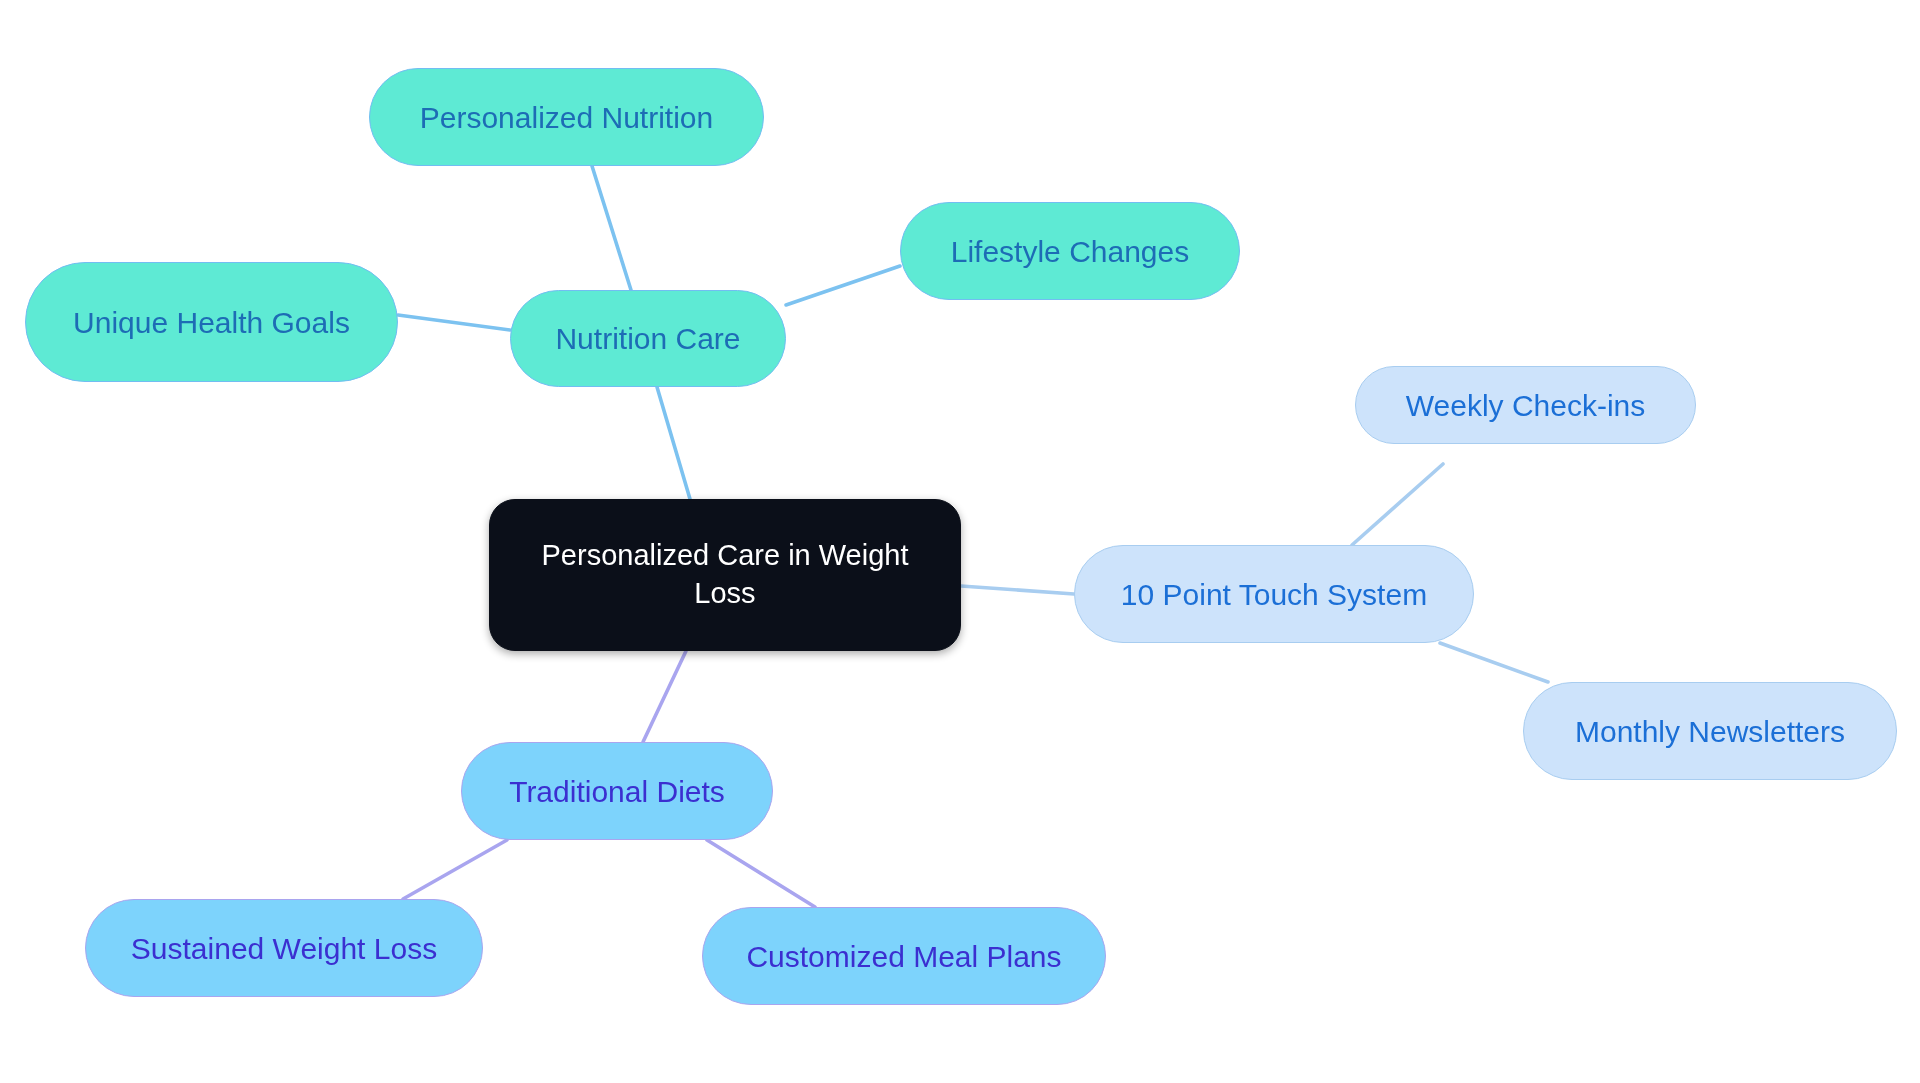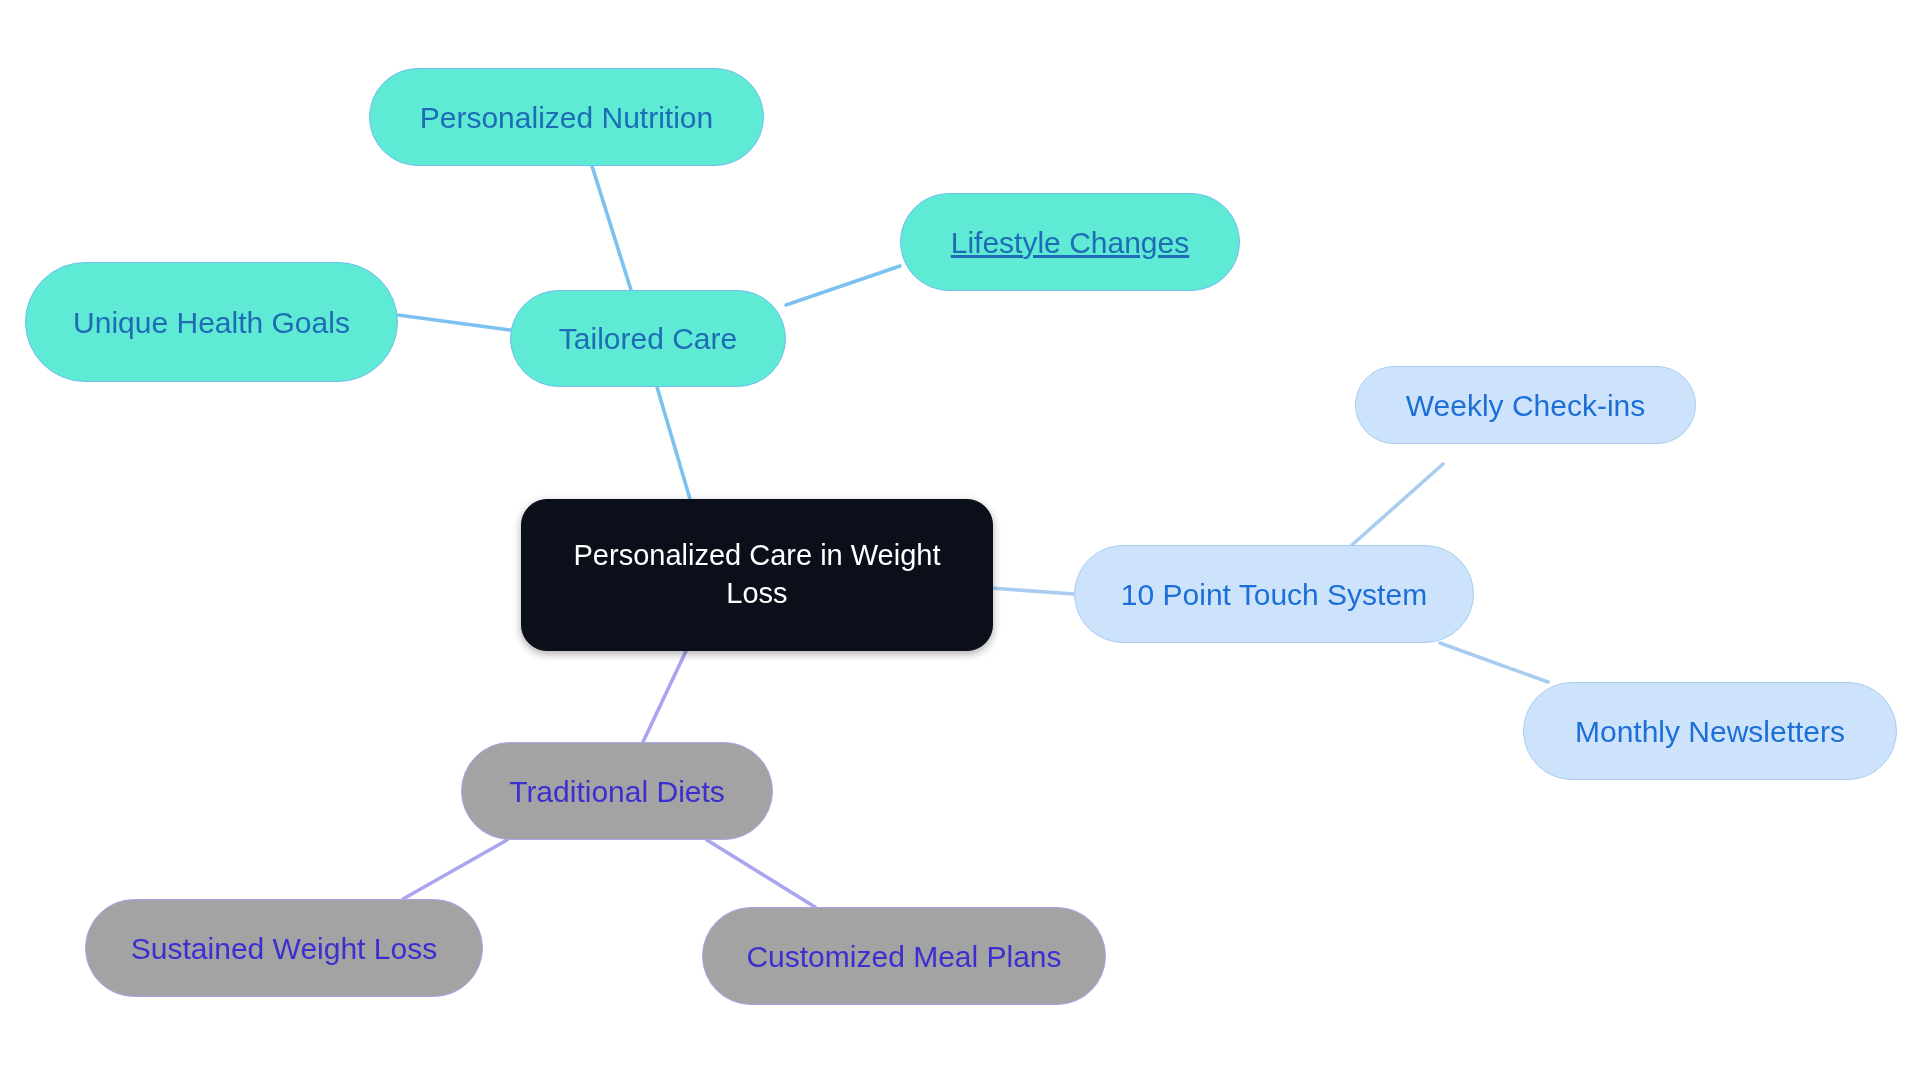--- a/index.html
+++ b/index.html
@@ -40,38 +40,37 @@
     white-space: pre-line;
   }
   .node.root {
     border-radius: 26px;
     background: #0b0f19;
     color: #ffffff;
     border: 1px solid #0b0f19;
     box-shadow: 0 3px 8px rgba(0,0,0,0.33);
     font-size: 29px;
     padding: 0 10px;
-    margin-left: 32px;
   }
   .node.blue {
     background: #5eead4;
     border: 1.6px solid #72bdf2;
     color: #1d6cb5;
     font-size: 30px;
     padding: 0 30px;
   }
   .node.blue-pale {
     background: #cde3fb;
     border: 1.6px solid #a8cdf0;
     color: #1b6fd6;
     font-size: 30px;
     padding: 0 30px;
   }
   .node.purple {
-    background: #a3a3a3;
+    background: #7dd3fc;
     border: 1.6px solid #a9a5ef;
     color: #3b2fd0;
     font-size: 30px;
     padding: 0 30px;
   }
 </style>
 </head>
 <body>
 
 <div id="canvas">
@@ -83,23 +82,23 @@
       <line x1="961" y1="586" x2="1074" y2="594" stroke="#a8cdf0" stroke-width="3.6" stroke-linecap="round"></line>
       <line x1="1352" y1="545" x2="1443" y2="464" stroke="#a8cdf0" stroke-width="3.6" stroke-linecap="round"></line>
       <line x1="1440" y1="643" x2="1548" y2="682" stroke="#a8cdf0" stroke-width="3.6" stroke-linecap="round"></line>
       <line x1="686" y1="651" x2="643" y2="742" stroke="#a9a5ef" stroke-width="3.6" stroke-linecap="round"></line>
       <line x1="507" y1="840" x2="403" y2="899" stroke="#a9a5ef" stroke-width="3.6" stroke-linecap="round"></line>
       <line x1="707" y1="840" x2="815" y2="907" stroke="#a9a5ef" stroke-width="3.6" stroke-linecap="round"></line>
     </svg>
   <div id="nodes">
       <div class="node root" style="left: 489px; top: 499px; width: 472px; height: 152px;">Personalized Care in Weight
 Loss</div>
-      <div class="node blue" style="left: 510px; top: 290px; width: 276px; height: 97px;">Tailored Care</div>
+      <div class="node blue" style="left: 510px; top: 290px; width: 276px; height: 97px;">Nutrition Care</div>
       <div class="node blue" style="left: 369px; top: 68px; width: 395px; height: 98px;">Personalized Nutrition</div>
-      <div class="node blue" style="left: 900px; top: 193px; width: 340px; height: 98px; text-decoration: underline;">Lifestyle Changes</div>
+      <div class="node blue" style="left: 900px; top: 202px; width: 340px; height: 98px;">Lifestyle Changes</div>
       <div class="node blue" style="left: 25px; top: 262px; width: 373px; height: 120px;">Unique Health Goals</div>
       <div class="node blue-pale" style="left: 1074px; top: 545px; width: 400px; height: 98px; text-align: right;">10 Point Touch System</div>
       <div class="node blue-pale" style="left: 1355px; top: 366px; width: 341px; height: 78px;">Weekly Check-ins</div>
       <div class="node blue-pale" style="left: 1523px; top: 682px; width: 374px; height: 98px;">Monthly Newsletters</div>
       <div class="node purple" style="left: 461px; top: 742px; width: 312px; height: 98px;">Traditional Diets</div>
       <div class="node purple" style="left: 85px; top: 899px; width: 398px; height: 98px; text-align: right;">Sustained Weight Loss</div>
       <div class="node purple" style="left: 702px; top: 907px; width: 404px; height: 98px;">Customized Meal Plans</div>
     </div>
 </div>
 

